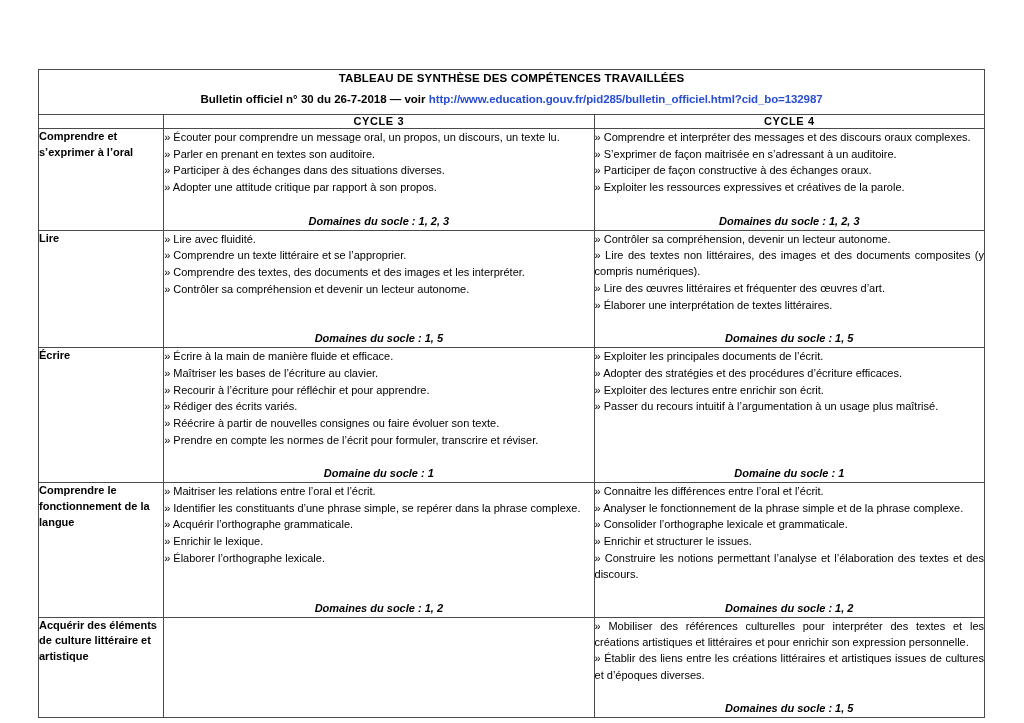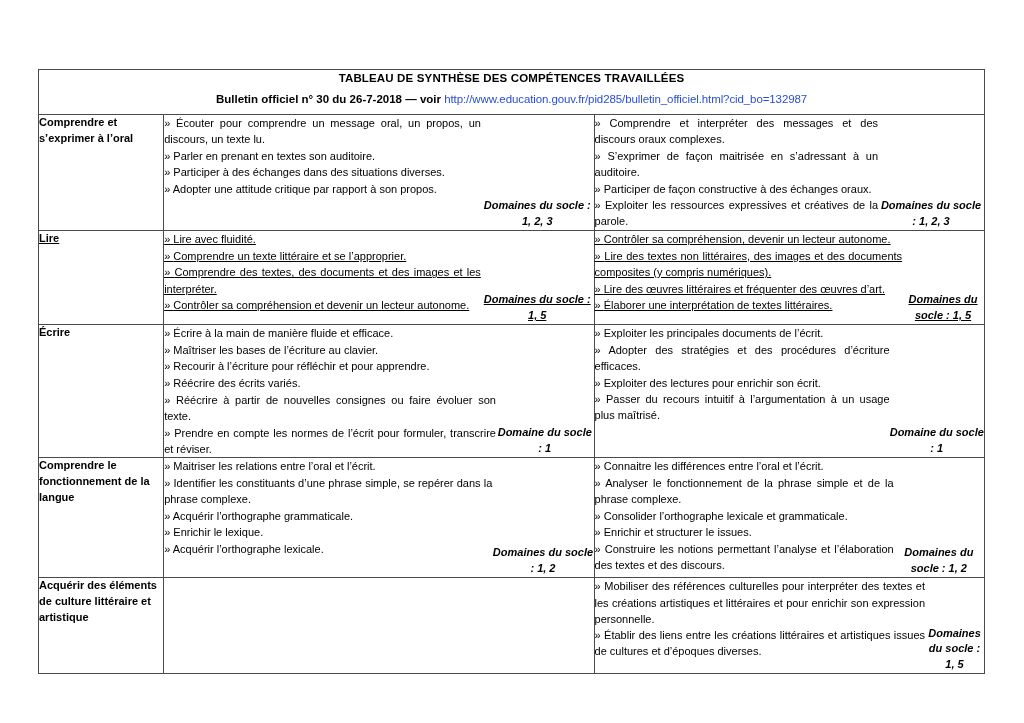--- a/index.html
+++ b/index.html
@@ -52,21 +52,21 @@
     line-height: 1.55;
   }
   .doc-subtitle {
     font-size: 11.5px;
     font-weight: bold;
     line-height: 1.55;
     margin-top: 3px;
   }
   .doc-link {
     color: #2a4ed2;
-    font-weight: normal;
+    font-weight: bold;
     text-decoration: none;
     letter-spacing: -0.1px;
   }
 
   
   .colhead {
     text-align: center;
     font-size: 11px;
     font-weight: bold;
     letter-spacing: 0.6px;
@@ -85,22 +85,23 @@
     padding: 4px 6px;
   }
 
   .content-cell {
     padding: 5px 7px 4px 7px;
     vertical-align: top;
   }
 
   .content-inner {
     display: flex;
-    flex-direction: row;
+    flex-direction: column;
     min-height: 100%;
+    gap: 16px;
   }
 
   ul.items {
     list-style: none;
     margin: 0;
     padding: 0;
   }
   ul.items li {
     font-size: 11px;
     line-height: 1.47;
@@ -120,21 +121,21 @@
     font-style: italic;
     line-height: 1.45;
     margin-top: auto;
     padding-top: 2px;
   }
 
   
   tr.r-title td { height: 44px; }
   tr.r-colhead td { height: 13px; }
   tr.r-oral td { height: 83px; }
-  tr.r-lire td { height: 93px; text-decoration: underline; }
+  tr.r-lire td { height: 93px; }
   tr.r-ecrire td { height: 122px; }
   tr.r-langue td { height: 119px; }
   tr.r-culture td { height: 95px; }
 
   .col-skill { width: 125px; }
   .col-c3 { width: 430px; }
   .col-c4 { width: 390px; }
 
   .empty-cell { }
 </style>
@@ -151,20 +152,25 @@
     </colgroup>
     <tbody>
 
       <tr class="r-title">
         <td class="title-cell" colspan="3">
           <div class="doc-title">TABLEAU DE SYNTHÈSE DES COMPÉTENCES TRAVAILLÉES</div>
           <div class="doc-subtitle"><span>Bulletin officiel n° 30 du 26-7-2018 — voir </span><a class="doc-link" href="#">http://www.education.gouv.fr/pid285/bulletin_officiel.html?cid_bo=132987</a></div>
         </td>
       </tr>
 
+      <tr class="r-colhead">
+        <td class="colhead"></td>
+        <td class="colhead">CYCLE 3</td>
+        <td class="colhead">CYCLE 4</td>
+      </tr>
 
       <tr class="r-oral">
         <td class="skill-cell">Comprendre et s’exprimer à l’oral</td>
         <td class="content-cell">
           <div class="content-inner">
             <ul class="items">
                 <li><span class="bullet">» </span><span>Écouter pour comprendre un message oral, un propos, un discours, un texte lu.</span></li>
                 <li><span class="bullet">» </span><span>Parler en prenant en textes son auditoire.</span></li>
                 <li><span class="bullet">» </span><span>Participer à des échanges dans des situations diverses.</span></li>
                 <li><span class="bullet">» </span><span>Adopter une attitude critique par rapport à son propos.</span></li>
@@ -212,50 +218,50 @@
       </tr>
 
       <tr class="r-ecrire">
         <td class="skill-cell">Écrire</td>
         <td class="content-cell">
           <div class="content-inner">
             <ul class="items">
                 <li><span class="bullet">» </span><span>Écrire à la main de manière fluide et efficace.</span></li>
                 <li><span class="bullet">» </span><span>Maîtriser les bases de l’écriture au clavier.</span></li>
                 <li><span class="bullet">» </span><span>Recourir à l’écriture pour réfléchir et pour apprendre.</span></li>
-                <li><span class="bullet">» </span><span>Réécrire des écrits variés.</span></li>
+                <li><span class="bullet">» </span><span>Rédiger des écrits variés.</span></li>
                 <li><span class="bullet">» </span><span>Réécrire à partir de nouvelles consignes ou faire évoluer son texte.</span></li>
                 <li><span class="bullet">» </span><span>Prendre en compte les normes de l’écrit pour formuler, transcrire et réviser.</span></li>
               </ul>
             <div class="socle">Domaine du socle : 1</div>
           </div>
         </td>
         <td class="content-cell">
           <div class="content-inner">
             <ul class="items">
                 <li><span class="bullet">» </span><span>Exploiter les principales documents de l’écrit.</span></li>
                 <li><span class="bullet">» </span><span>Adopter des stratégies et des procédures d’écriture efficaces.</span></li>
-                <li><span class="bullet">» </span><span>Exploiter des lectures pour enrichir son écrit.</span></li>
+                <li><span class="bullet">» </span><span>Exploiter des lectures entre enrichir son écrit.</span></li>
                 <li><span class="bullet">» </span><span>Passer du recours intuitif à l’argumentation à un usage plus maîtrisé.</span></li>
               </ul>
             <div class="socle">Domaine du socle : 1</div>
           </div>
         </td>
       </tr>
 
       <tr class="r-langue">
         <td class="skill-cell">Comprendre le fonctionnement de la langue</td>
         <td class="content-cell">
           <div class="content-inner">
             <ul class="items">
                 <li><span class="bullet">» </span><span>Maitriser les relations entre l’oral et l’écrit.</span></li>
                 <li><span class="bullet">» </span><span>Identifier les constituants d’une phrase simple, se repérer dans la phrase complexe.</span></li>
                 <li><span class="bullet">» </span><span>Acquérir l’orthographe grammaticale.</span></li>
                 <li><span class="bullet">» </span><span>Enrichir le lexique.</span></li>
-                <li><span class="bullet">» </span><span>Acquérir l’orthographe lexicale.</span></li>
+                <li><span class="bullet">» </span><span>Élaborer l’orthographe lexicale.</span></li>
               </ul>
             <div class="socle">Domaines du socle : 1, 2</div>
           </div>
         </td>
         <td class="content-cell">
           <div class="content-inner">
             <ul class="items">
                 <li><span class="bullet">» </span><span>Connaitre les différences entre l’oral et l’écrit.</span></li>
                 <li><span class="bullet">» </span><span>Analyser le fonctionnement de la phrase simple et de la phrase complexe.</span></li>
                 <li><span class="bullet">» </span><span>Consolider l’orthographe lexicale et grammaticale.</span></li>

